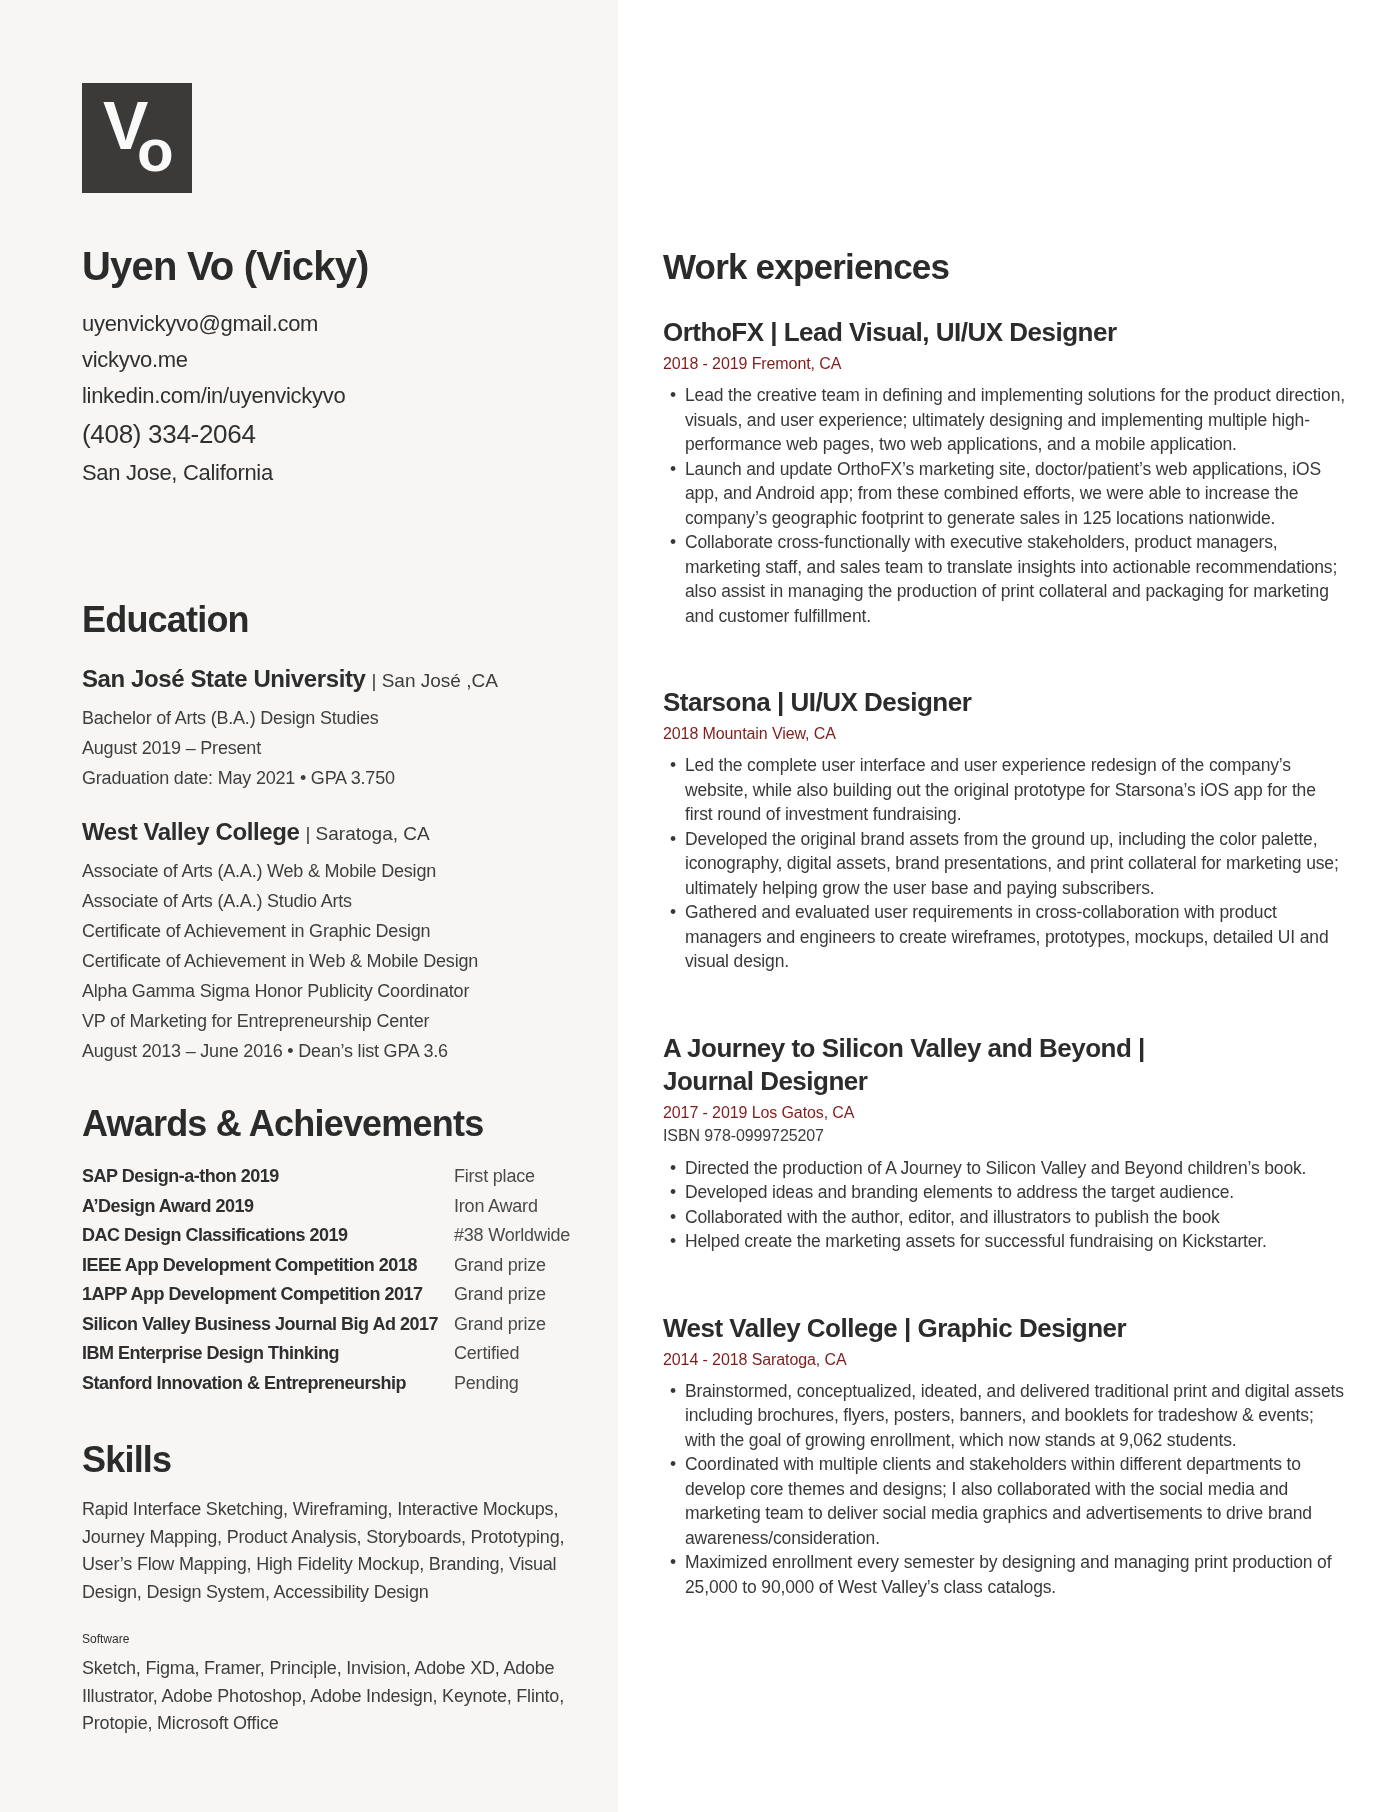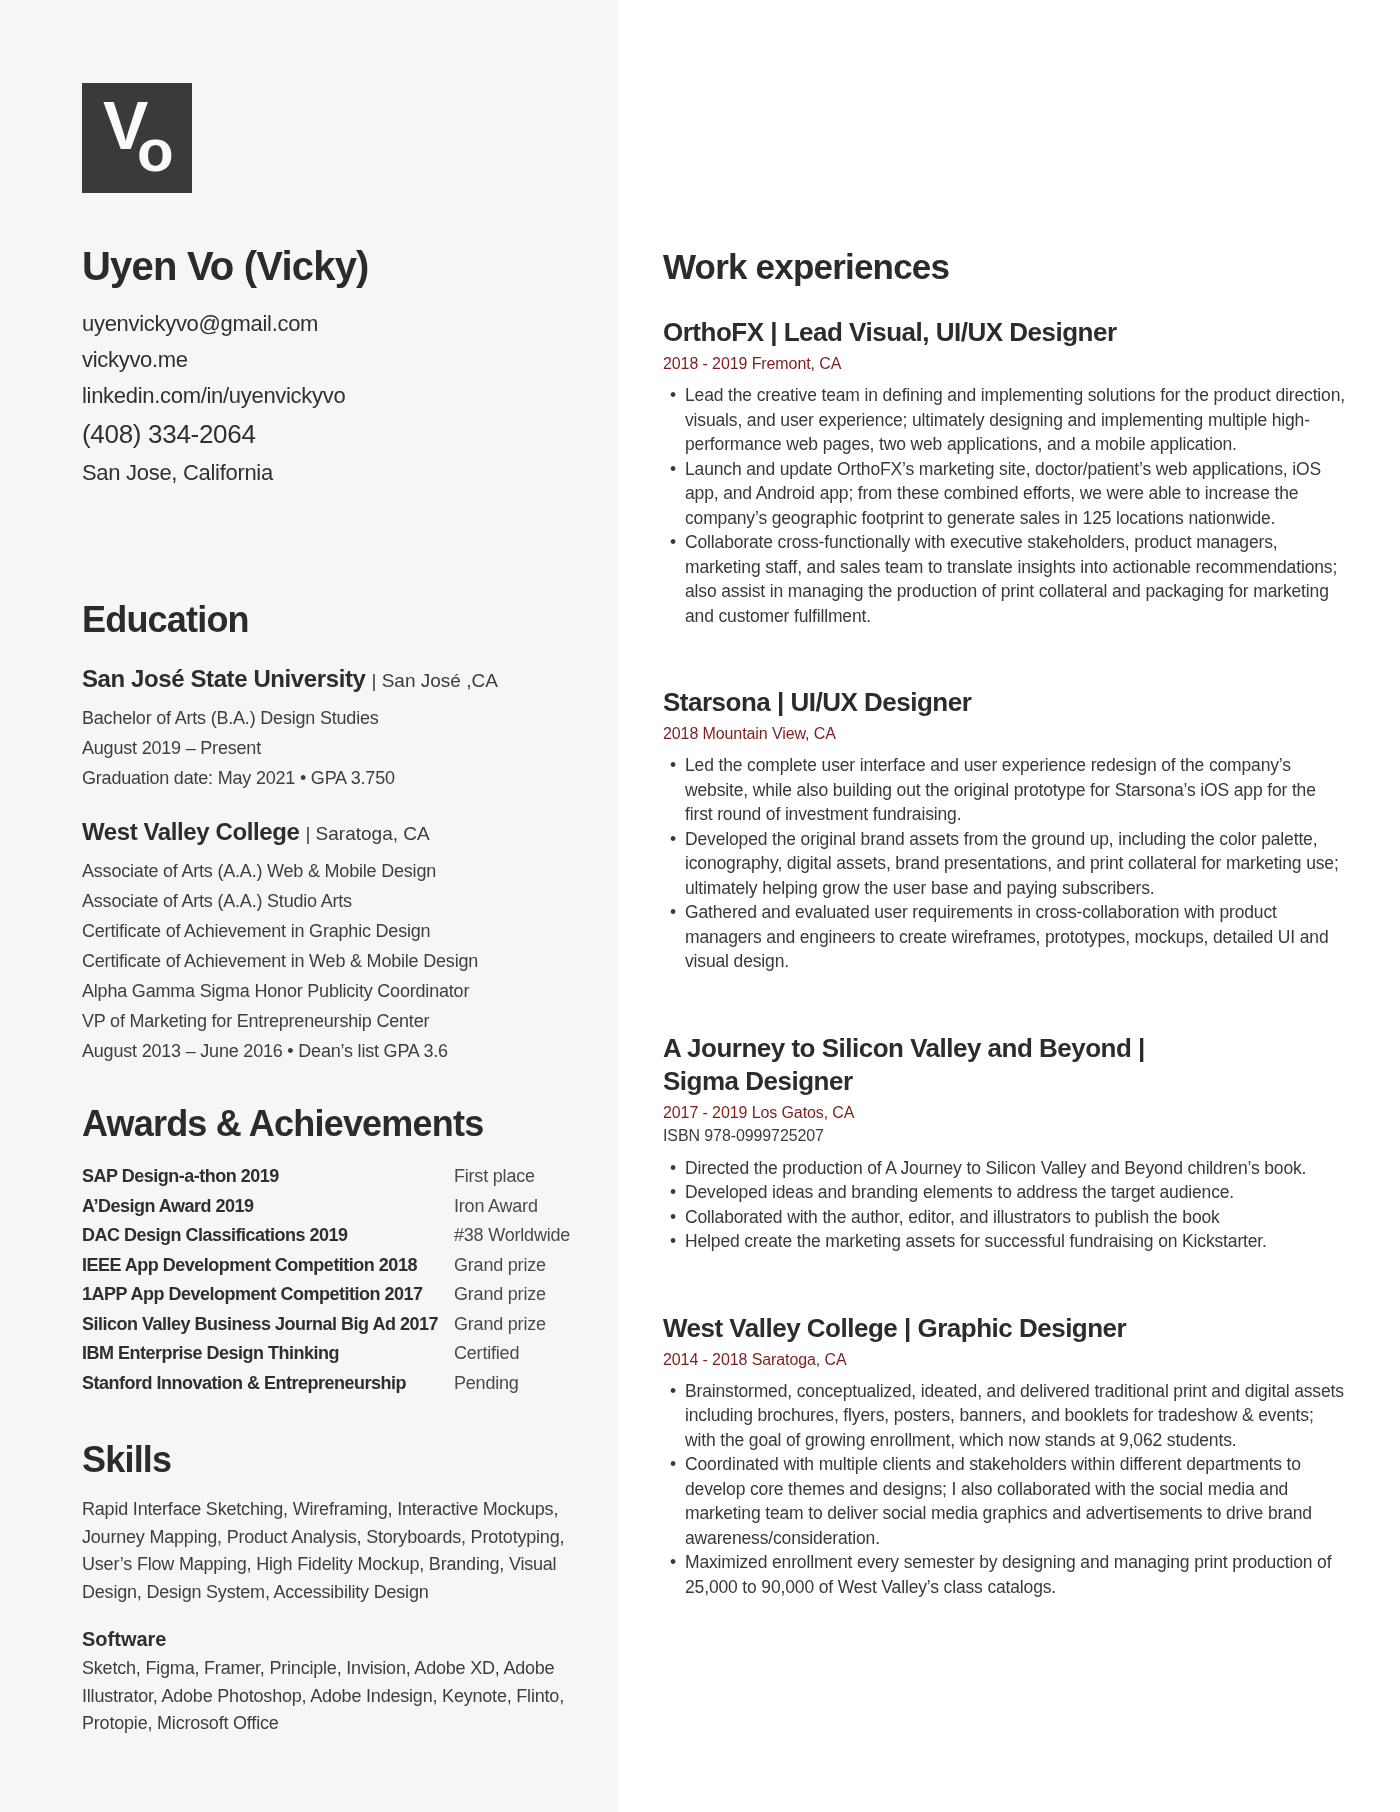--- a/index.html
+++ b/index.html
@@ -54,21 +54,21 @@
     display:table-cell; padding:0 16px 0 0; font-size:18px; line-height:29.5px;
     font-weight:700; color:#2f2f2f; white-space:nowrap; letter-spacing:-0.5px;
   }
   .award-value {
     display:table-cell; font-size:18px; line-height:29.5px; font-weight:400;
     color:#4a4a4a; white-space:nowrap; letter-spacing:-0.2px;
   }
 
   .skills-heading { margin-top:40px; }
   .skills-summary { margin-top:14px; font-size:18px; line-height:27.5px; color:#3e3e3e; letter-spacing:-0.2px; }
-  .software-heading { margin-top:20px; font-size:20px; line-height:27px; font-weight:700; color:#2f2f2f; }
+  .software-heading { margin-top:20px; font-size:12px; line-height:27px; font-weight:400; color:#2f2f2f; }
   .software-list { margin-top:2px; font-size:18px; line-height:27.5px; color:#3e3e3e; letter-spacing:-0.2px; }
 
   
   .main {
     flex:1; box-sizing:border-box; background:#ffffff;
     padding:245px 55px 0 45px;
   }
   .main-heading {
     font-size:35px; line-height:43px; font-weight:700; color:#2b2b2b;
     letter-spacing:-0.8px; margin:0;
@@ -213,21 +213,21 @@
       <div class="bullets">
 
       <div class="bullet">Led the complete user interface and user experience redesign of the company’s website, while also building out the original prototype for Starsona’s iOS app for the first round of investment fundraising.</div>
           <div class="bullet">Developed the original brand assets from the ground up, including the color palette, iconography, digital assets, brand presentations, and print collateral for marketing use; ultimately helping grow the user base and paying subscribers.</div>
           <div class="bullet">Gathered and evaluated user requirements in cross-collaboration with product managers and engineers to create wireframes, prototypes, mockups, detailed UI and visual design.</div>
         </div>
     </section>
 
     <section class="job">
       <div class="job-title">A Journey to Silicon Valley and Beyond |</div>
-      <div class="job-title">Sigma Designer</div>
+      <div class="job-title">Journal Designer</div>
       <div class="job-meta">2017 - 2019 Los Gatos, CA</div>
       <div class="job-isbn">ISBN 978-0999725207</div>
       <div class="bullets">
 
       <div class="bullet">Directed the production of A Journey to Silicon Valley and Beyond children’s book.</div>
           <div class="bullet">Developed ideas and branding elements to address the target audience.</div>
           <div class="bullet">Collaborated with the author, editor, and illustrators to publish the book</div>
           <div class="bullet">Helped create the marketing assets for successful fundraising on Kickstarter.</div>
         </div>
     </section>

